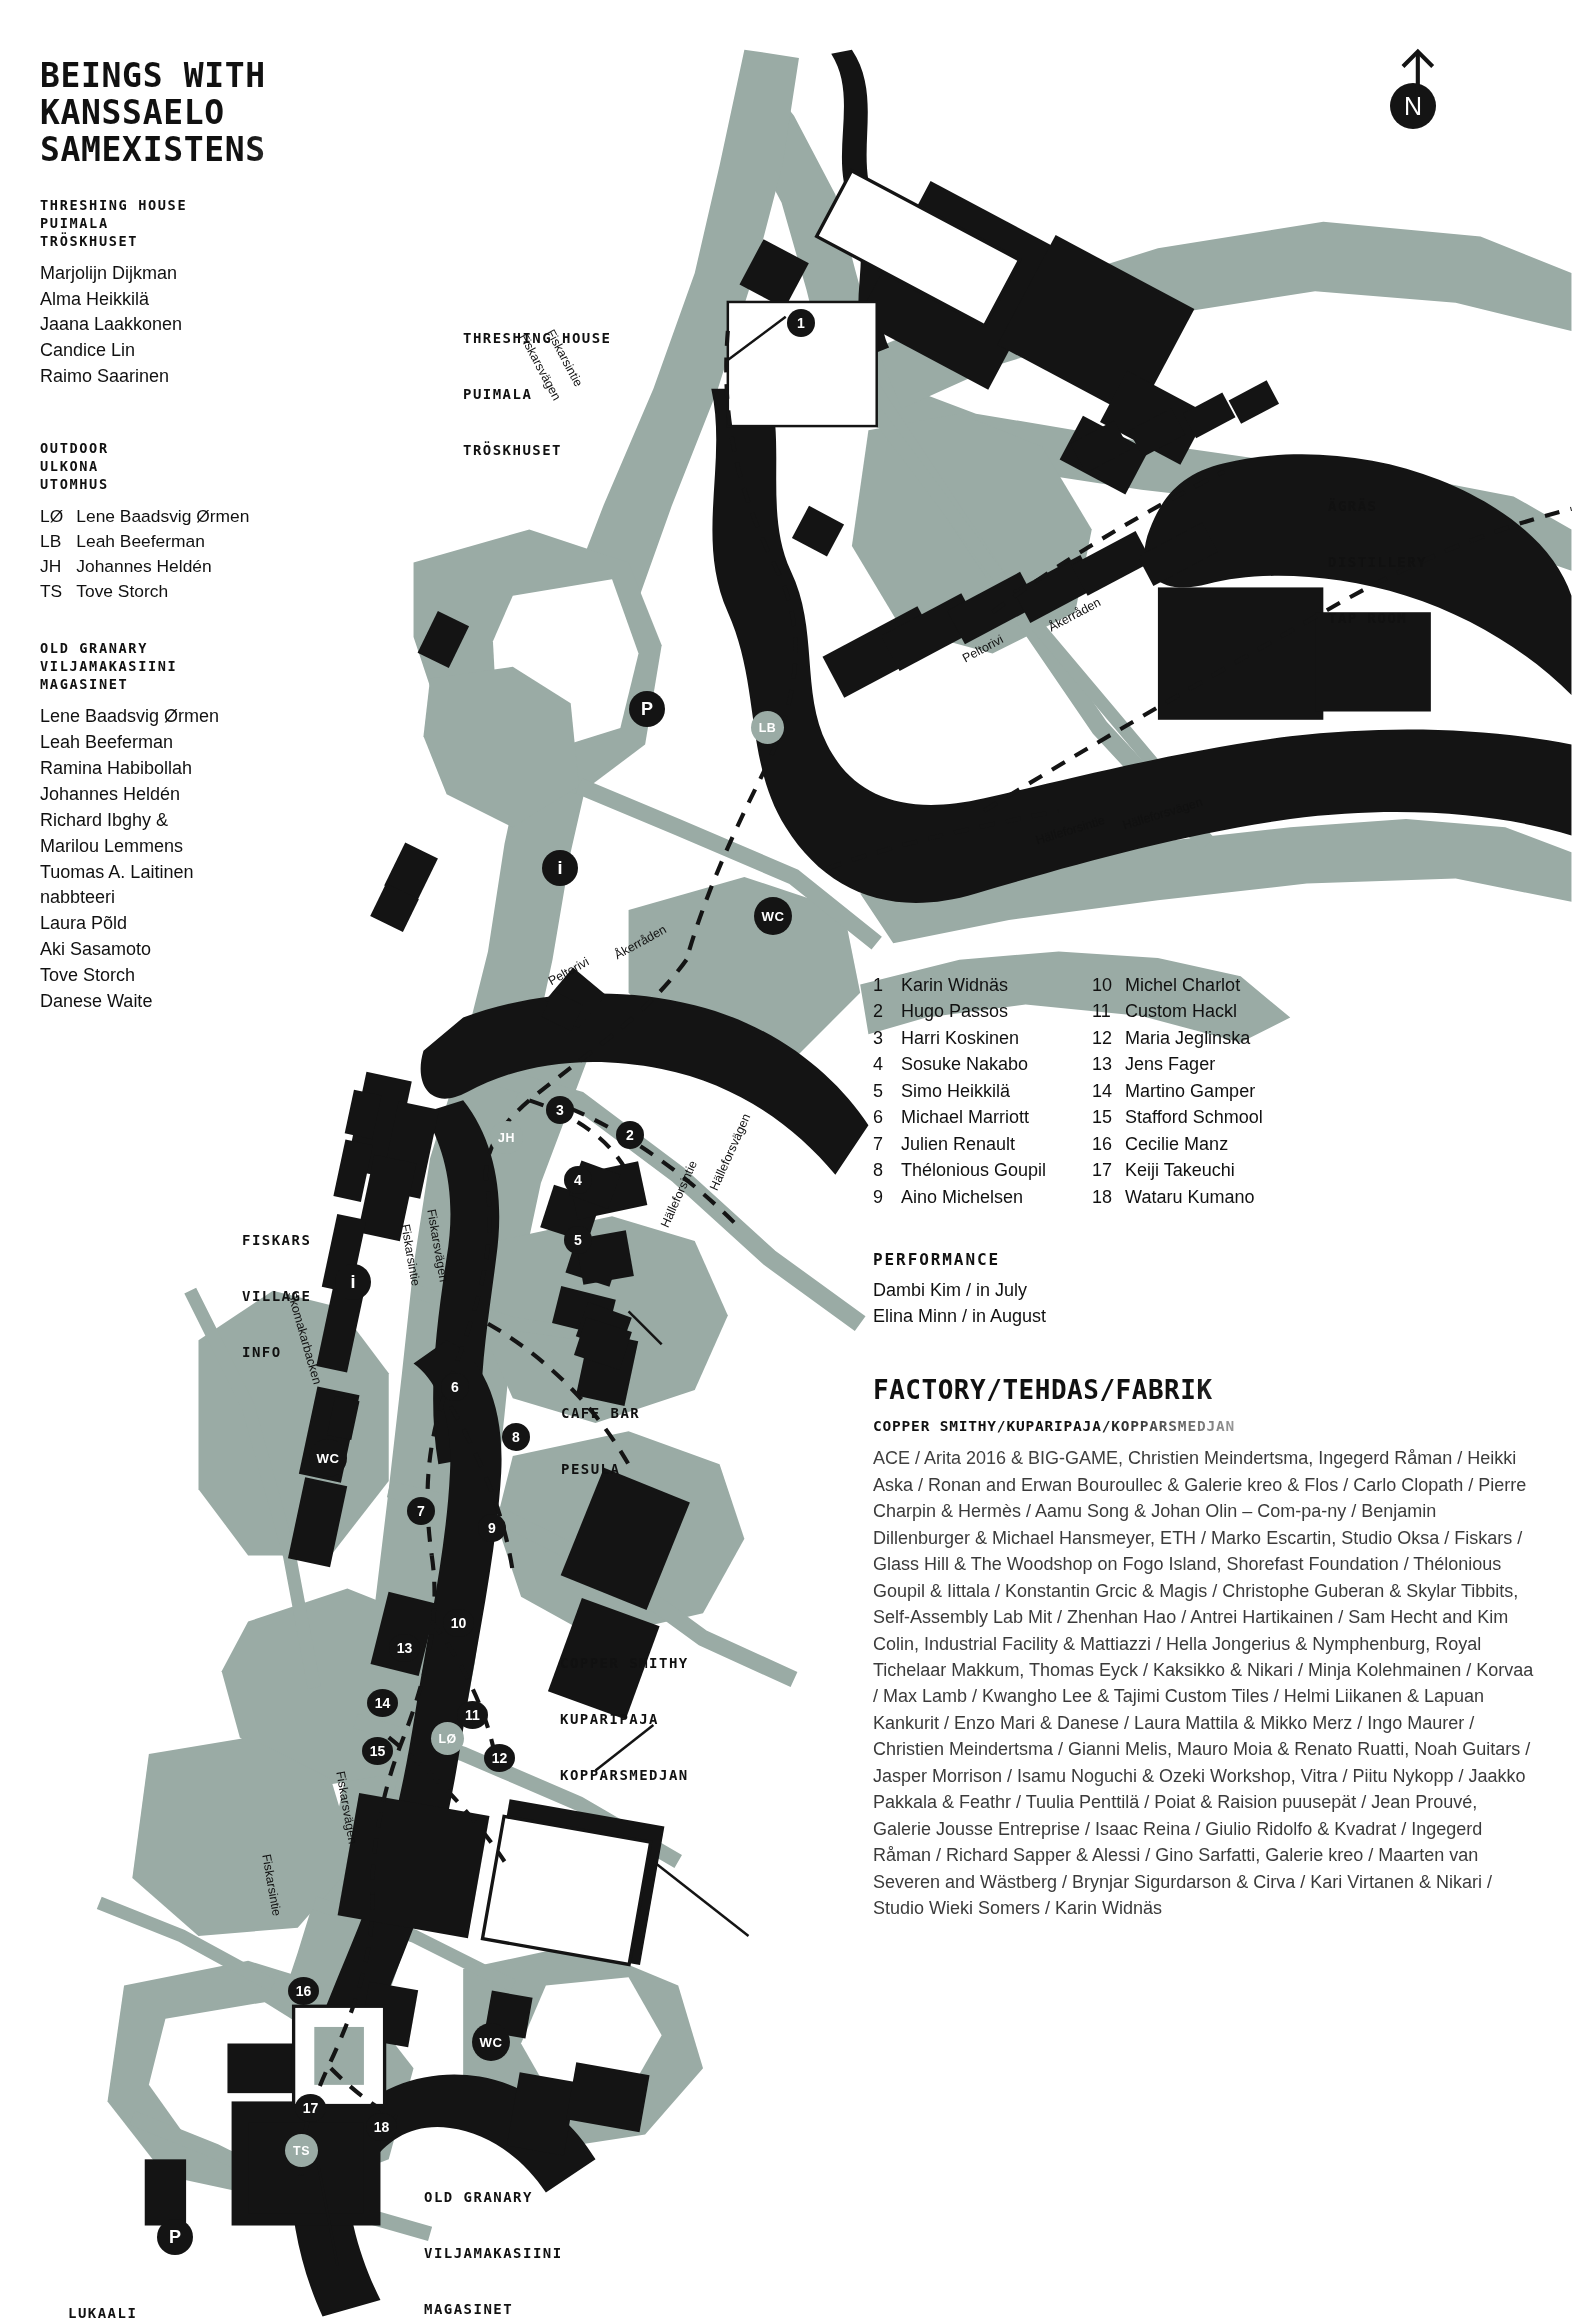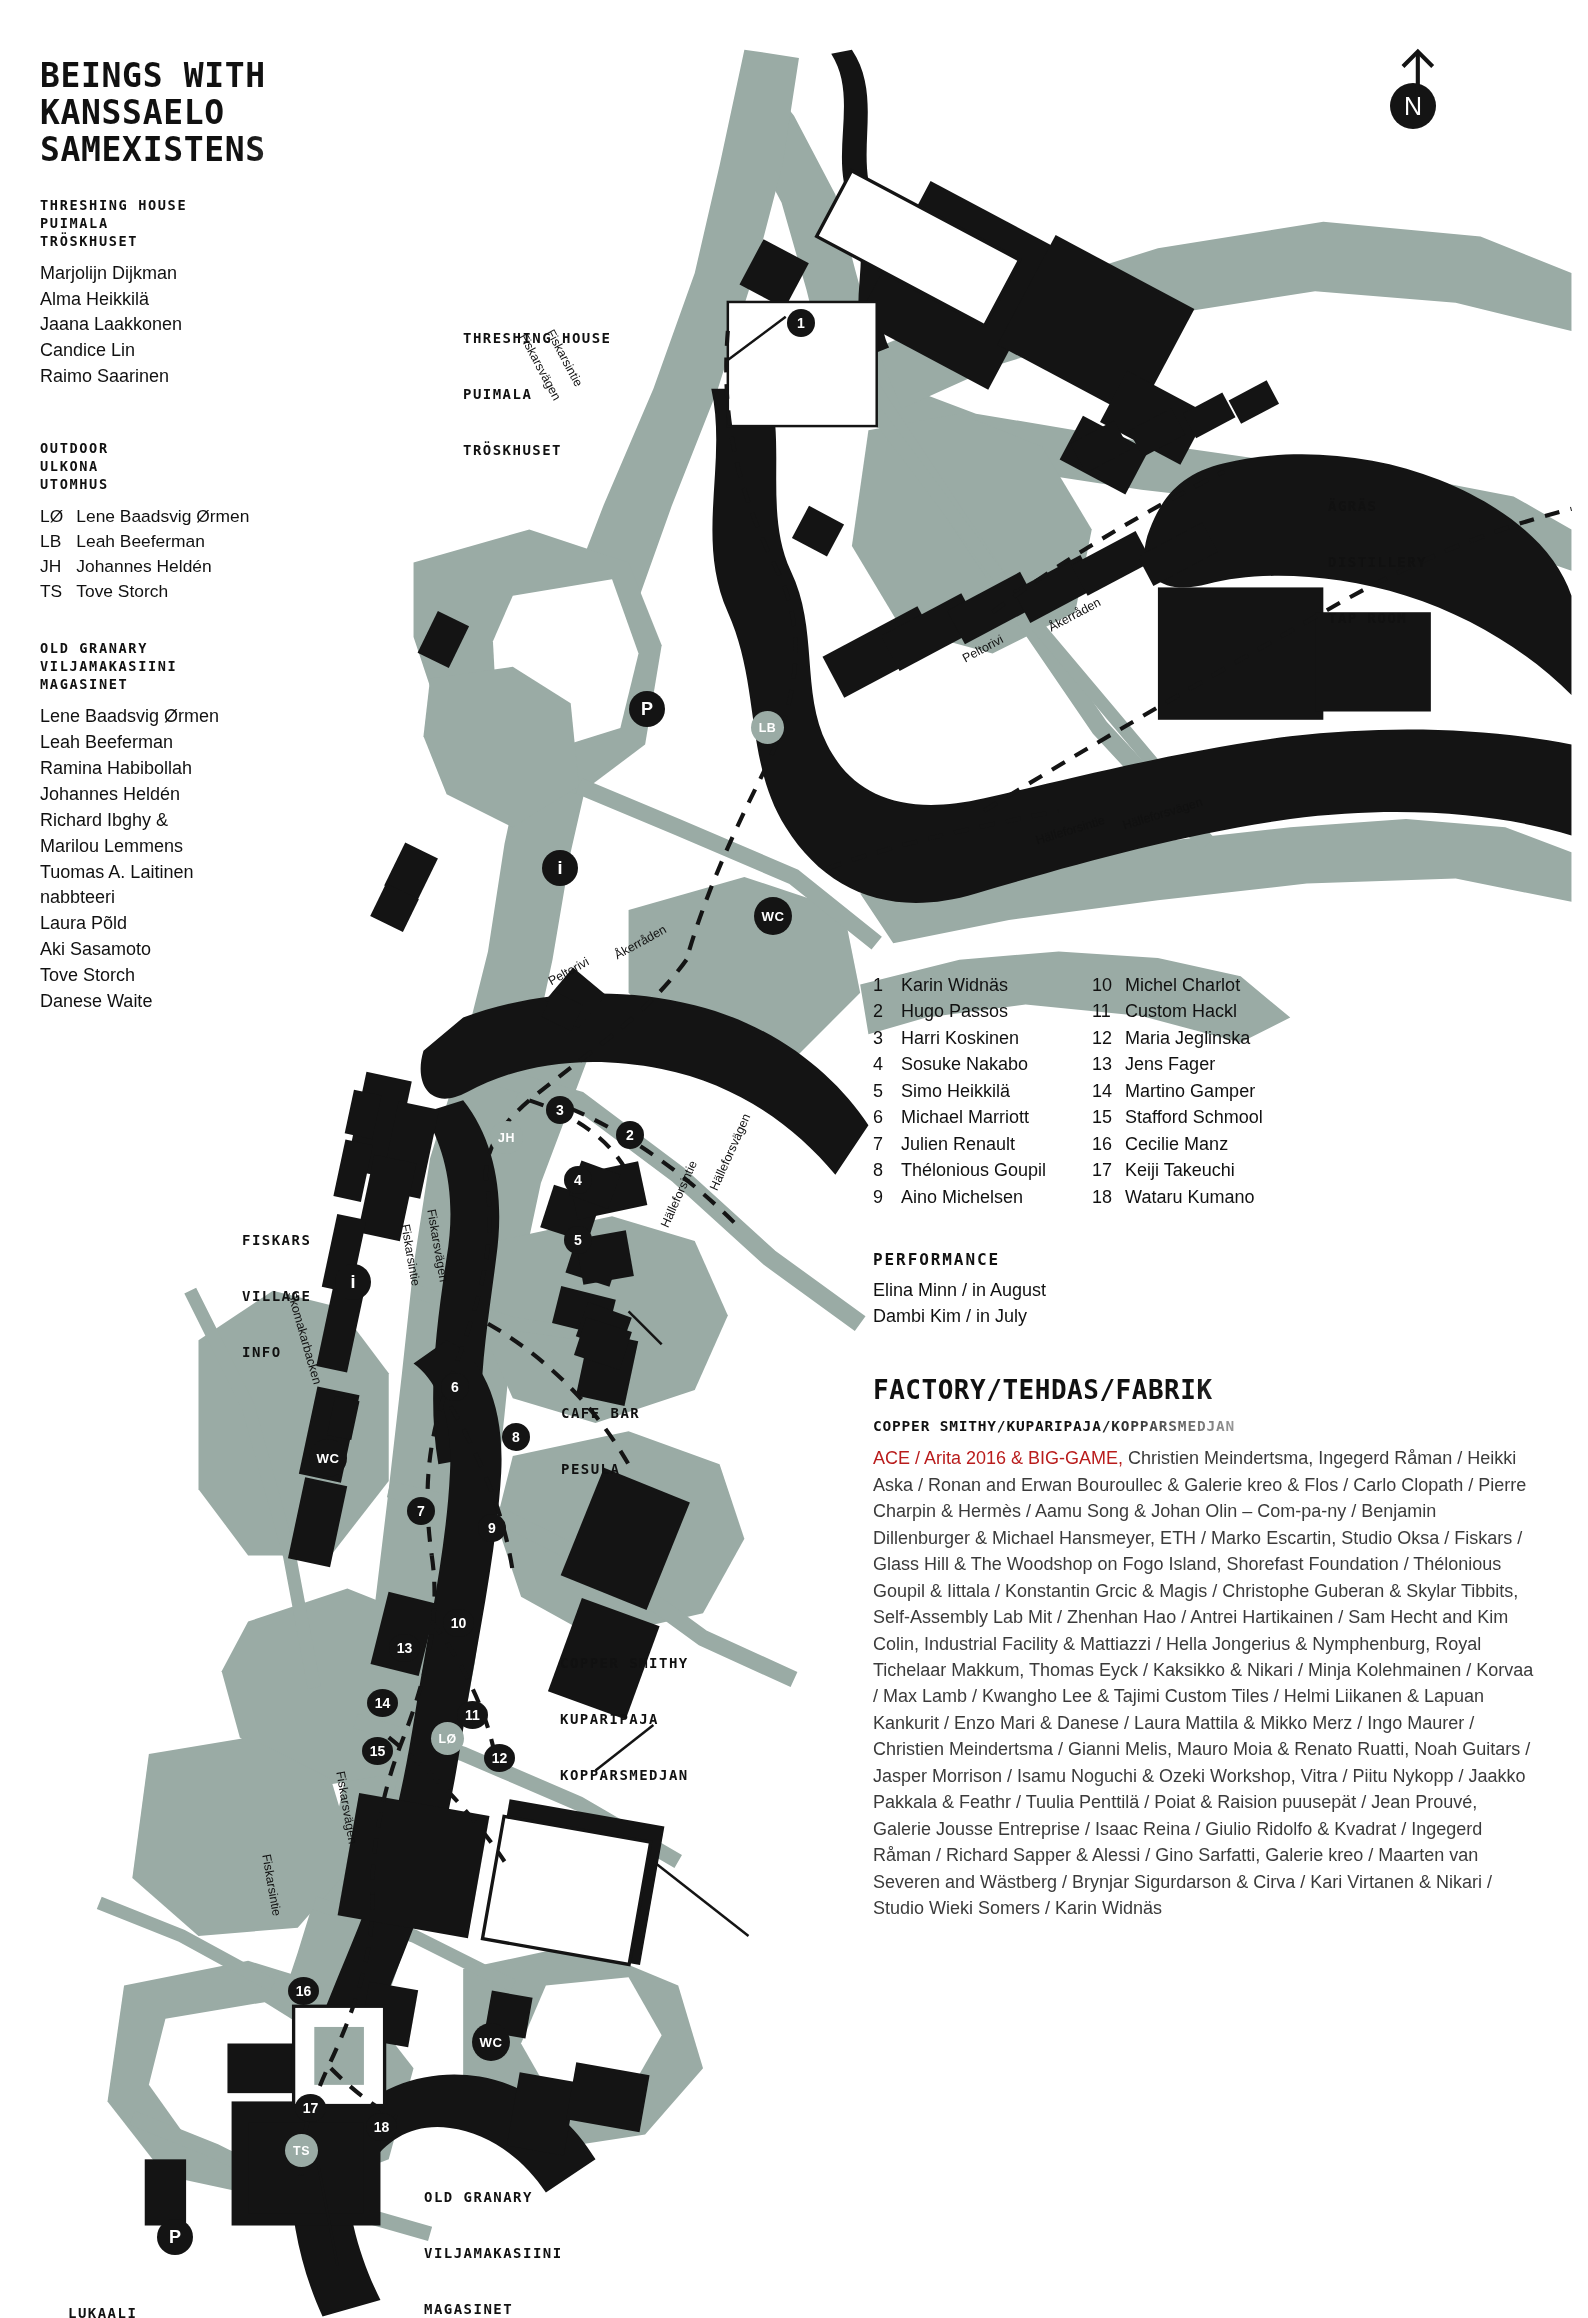--- a/index.html
+++ b/index.html
@@ -69,21 +69,21 @@
     background:linear-gradient(90deg,#111 0%,#111 47%,#d2d2d2 95%);
     -webkit-background-clip:text;background-clip:text;color:transparent;
   }
   .copper-head{
     font-family:"DejaVu Sans Mono","Liberation Mono",monospace;
     font-weight:700;font-size:14.5px;letter-spacing:.055em;margin:0 0 11.6px 0;white-space:pre;
     background:linear-gradient(90deg,#111 0%,#111 33%,#c6c6c6 62%,#111 100%);
     -webkit-background-clip:text;background-clip:text;color:transparent;
   }
   .factory-body{font-size:18px;line-height:1.47;width:662px;}
-  .factory-body .lead{color:#b91c1c;margin-top:31px;}
+  .factory-body .lead{color:#404040;margin-top:31px;}
   .factory-body .tail{color:#3b3b3b;}
 
   
   .map{position:absolute;left:0;top:0;width:1588px;height:2319px;}
   .maplabel{
     position:absolute;
     font-family:"DejaVu Sans Mono","Liberation Mono",monospace;
     font-weight:700;font-size:14px;letter-spacing:.105em;line-height:1.33;
     white-space:pre;color:#111;
   }
@@ -363,22 +363,22 @@
         <div class="row"><span class="num">14</span><span>Martino Gamper</span></div>
         <div class="row"><span class="num">15</span><span>Stafford Schmool</span></div>
         <div class="row"><span class="num">16</span><span>Cecilie Manz</span></div>
         <div class="row"><span class="num">17</span><span>Keiji Takeuchi</span></div>
         <div class="row"><span class="num">18</span><span>Wataru Kumano</span></div>
       </div>
     </div>
 
     <div class="perf-head">PERFORMANCE</div>
     <div class="perf-list">
+      <div>Dambi Kim / in July</div>
       <div>Elina Minn / in August</div>
-      <div>Dambi Kim / in July</div>
     </div>
 
     <div class="factory-title">FACTORY/TEHDAS/FABRIK</div>
     <div class="copper-head">COPPER SMITHY/KUPARIPAJA/KOPPARSMEDJAN</div>
     <div class="factory-body"><span class="lead">ACE / Arita 2016 &amp; BIG-GAME,</span><span class="tail"> Christien Meindertsma, Ingegerd Råman / Heikki Aska / Ronan and Erwan Bouroullec &amp; Galerie kreo &amp; Flos / Carlo Clopath / Pierre Charpin &amp; Hermès / Aamu Song &amp; Johan Olin – Com-pa-ny / Benjamin Dillenburger &amp; Michael Hansmeyer, ETH / Marko Escartin, Studio Oksa / Fiskars / Glass Hill &amp; The Woodshop on Fogo Island, Shorefast Foundation / Thélonious Goupil &amp; Iittala / Konstantin Grcic &amp; Magis / Christophe Guberan &amp; Skylar Tibbits, Self-Assembly Lab Mit / Zhenhan Hao / Antrei Hartikainen / Sam Hecht and Kim Colin, Industrial Facility &amp; Mattiazzi / Hella Jongerius &amp; Nymphenburg, Royal Tichelaar Makkum, Thomas Eyck / Kaksikko &amp; Nikari / Minja Kolehmainen / Korvaa / Max Lamb / Kwangho Lee &amp; Tajimi Custom Tiles / Helmi Liikanen &amp; Lapuan Kankurit / Enzo Mari &amp; Danese / Laura Mattila &amp; Mikko Merz / Ingo Maurer / Christien Meindertsma / Gianni Melis, Mauro Moia &amp; Renato Ruatti, Noah Guitars / Jasper Morrison / Isamu Noguchi &amp; Ozeki Workshop, Vitra / Piitu Nykopp / Jaakko Pakkala &amp; Feathr / Tuulia Penttilä / Poiat &amp; Raision puusepät / Jean Prouvé, Galerie Jousse Entreprise / Isaac Reina / Giulio Ridolfo &amp; Kvadrat / Ingegerd Råman / Richard Sapper &amp; Alessi / Gino Sarfatti, Galerie kreo / Maarten van Severen and Wästberg / Brynjar Sigurdarson &amp; Cirva / Kari Virtanen &amp; Nikari / Studio Wieki Somers / Karin Widnäs</span></div>
   </div>
 
   <div class="compass" style="left:1390px;top:83px;">
     <svg width="58" height="66" style="position:absolute;left:-1.7px;top:-38px;" viewBox="0 0 70 80">
       <line x1="36" y1="10" x2="36" y2="60" stroke="#141414" stroke-width="5"></line>

